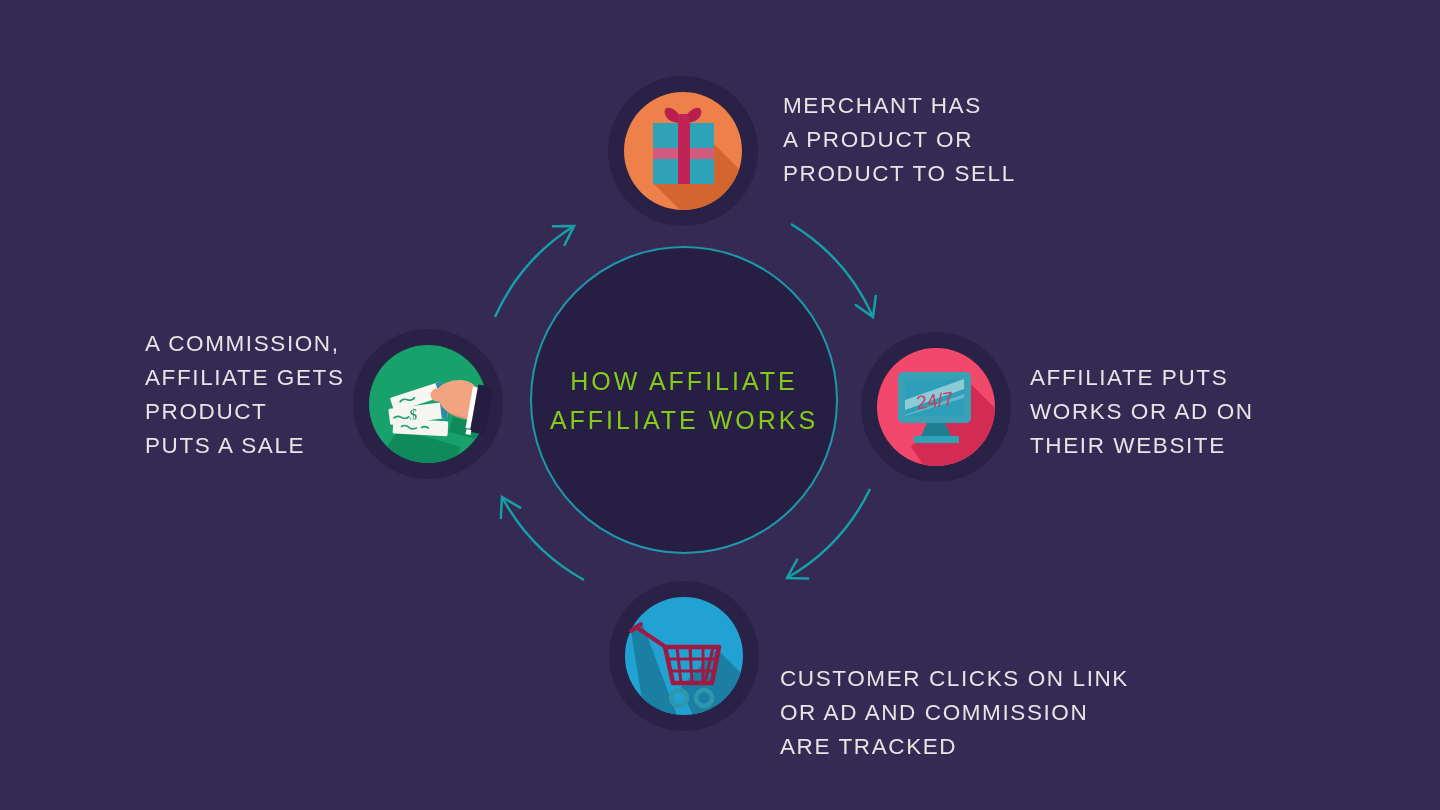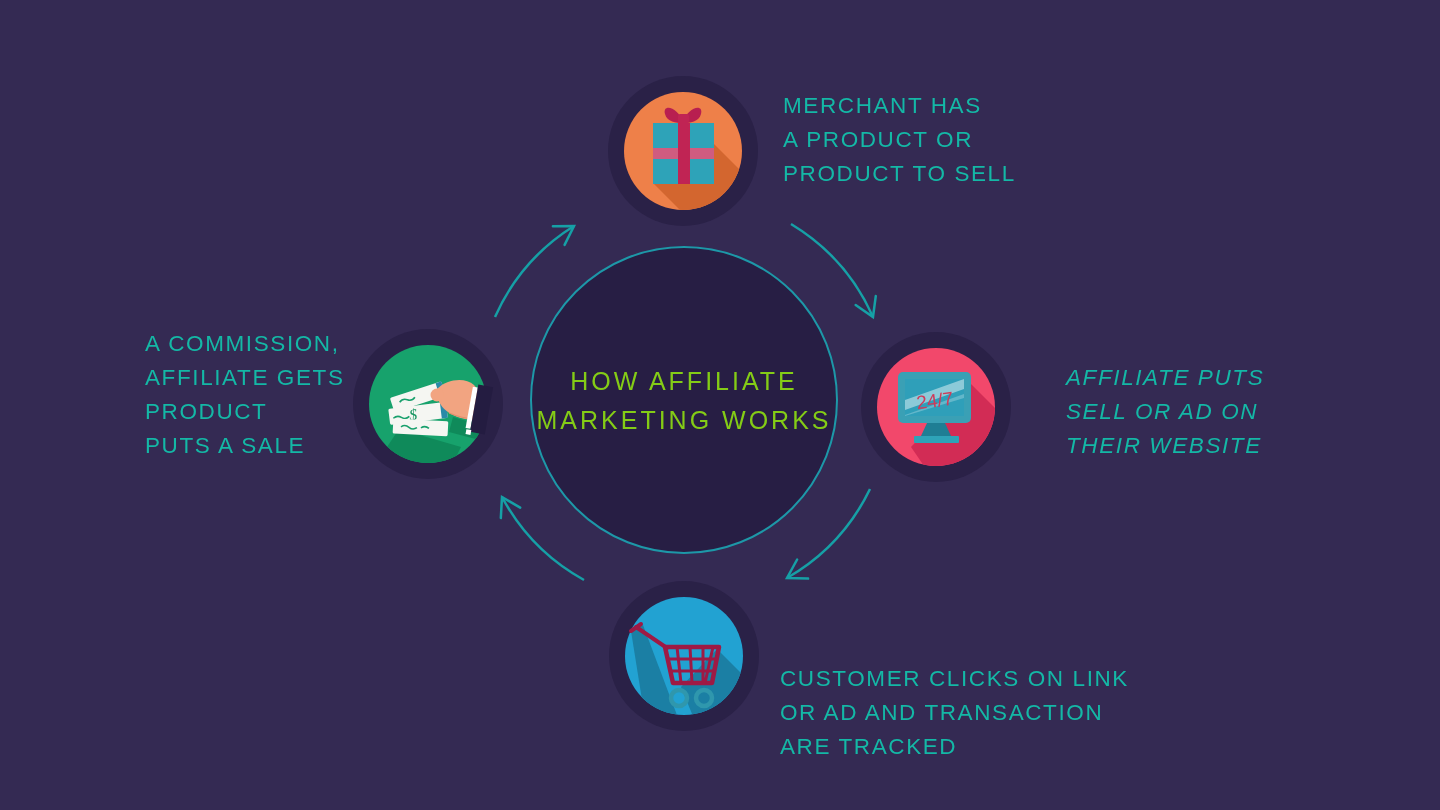--- a/index.html
+++ b/index.html
@@ -8,25 +8,25 @@
     background:#342a53;
     font-family:"Liberation Sans", sans-serif;
   }
   .flow-svg{position:absolute;left:0;top:0;}
   .icon{position:absolute;width:150px;height:150px;}
   .icon-merchant{left:608px;top:76px;}
   .icon-affiliate{left:861px;top:332px;}
   .icon-customer{left:609px;top:581px;}
   .icon-commission{left:353px;top:329px;}
   .step-label{
-    position:absolute;color:#14b8a6;font-size:22.5px;line-height:34px;
+    position:absolute;color:#e5e5e5;font-size:22.5px;line-height:34px;
     letter-spacing:1.6px;font-weight:400;white-space:nowrap;
   }
   .label-merchant{left:783px;top:89px;}
-  .label-affiliate{left:1066px;top:361px;font-style:italic;}
+  .label-affiliate{left:1030px;top:361px;}
   .label-customer{left:780px;top:614px;margin-top:48px;}
   .label-commission{left:145px;top:327px;}
   .center-title{
     position:absolute;left:484px;top:362px;width:400px;text-align:center;
     color:#84cc16;font-size:25px;line-height:39px;letter-spacing:3px;font-weight:400;
   }
 </style>
 </head>
 <body>
 
@@ -40,21 +40,21 @@
     </defs>
     <circle cx="684" cy="400" r="153" fill="#271e44" stroke="#1d98a8" stroke-width="2"></circle>
     <path d="M495,317 A206,206 0 0 1 574,226" fill="none" stroke="#16a0a6" stroke-width="2.5" marker-end="url(#arrowV)"></path>
     <path d="M791,224 A206,206 0 0 1 873,317" fill="none" stroke="#16a0a6" stroke-width="2.5" marker-end="url(#arrowV)"></path>
     <path d="M870,489 A206,206 0 0 1 787,578" fill="none" stroke="#16a0a6" stroke-width="2.5" marker-end="url(#arrowV)"></path>
     <path d="M584,580 A206,206 0 0 1 502,497" fill="none" stroke="#16a0a6" stroke-width="2.5" marker-end="url(#arrowV)"></path>
   </svg>
 
   <div class="center-title">
     <div>HOW AFFILIATE</div>
-    <div>MARKETING WORKS</div>
+    <div>AFFILIATE WORKS</div>
   </div>
 
   <div class="icon icon-merchant">
     <svg width="150" height="150" viewBox="0 0 150 150">
       <defs>
           <clipPath id="clip-gift">
             <circle cx="75" cy="75" r="59"></circle>
           </clipPath>
         </defs>
       <circle cx="75" cy="75" r="75" fill="#2a2147"></circle>
@@ -156,27 +156,27 @@
   </div>
 
   <div class="step-label label-merchant">
     <div>MERCHANT HAS</div>
     <div>A PRODUCT OR</div>
     <div>PRODUCT TO SELL</div>
   </div>
 
   <div class="step-label label-affiliate">
     <div>AFFILIATE PUTS</div>
-    <div>SELL OR AD ON</div>
+    <div>WORKS OR AD ON</div>
     <div>THEIR WEBSITE</div>
   </div>
 
   <div class="step-label label-customer">
     <div>CUSTOMER CLICKS ON LINK</div>
-    <div>OR AD AND TRANSACTION</div>
+    <div>OR AD AND COMMISSION</div>
     <div>ARE TRACKED</div>
   </div>
 
   <div class="step-label label-commission">
     <div>A COMMISSION,</div>
     <div>AFFILIATE GETS</div>
     <div>PRODUCT</div>
     <div>PUTS A SALE</div>
   </div>
 

